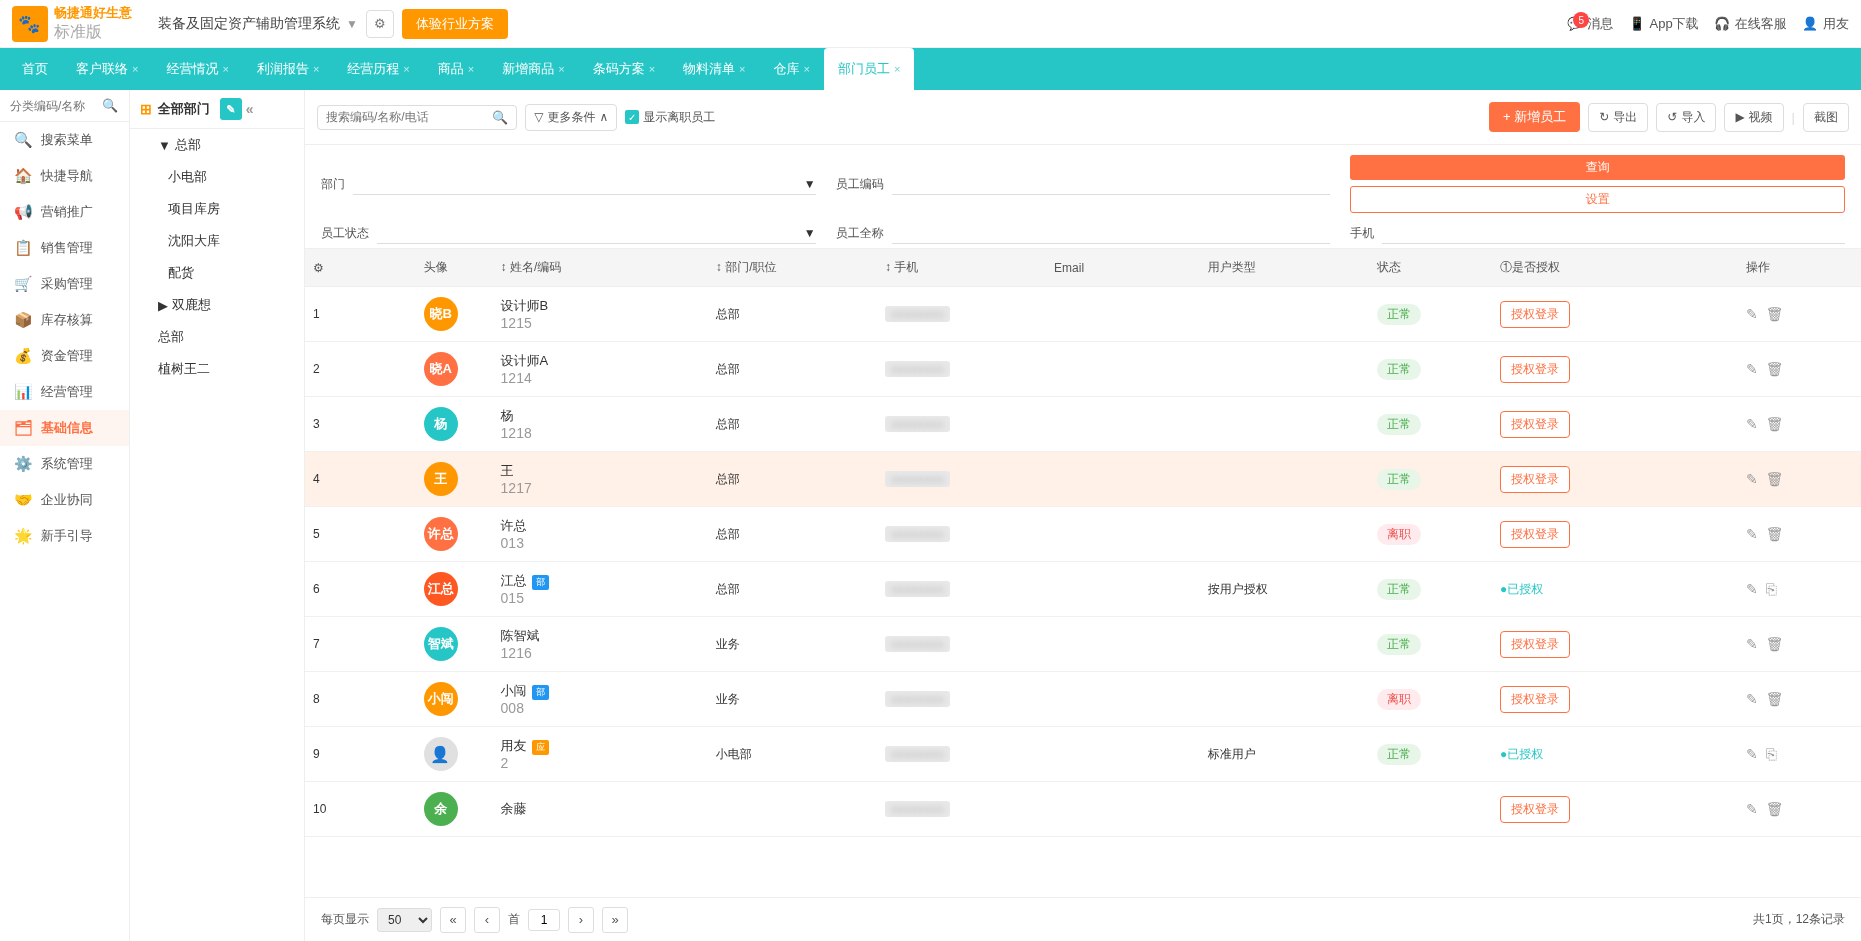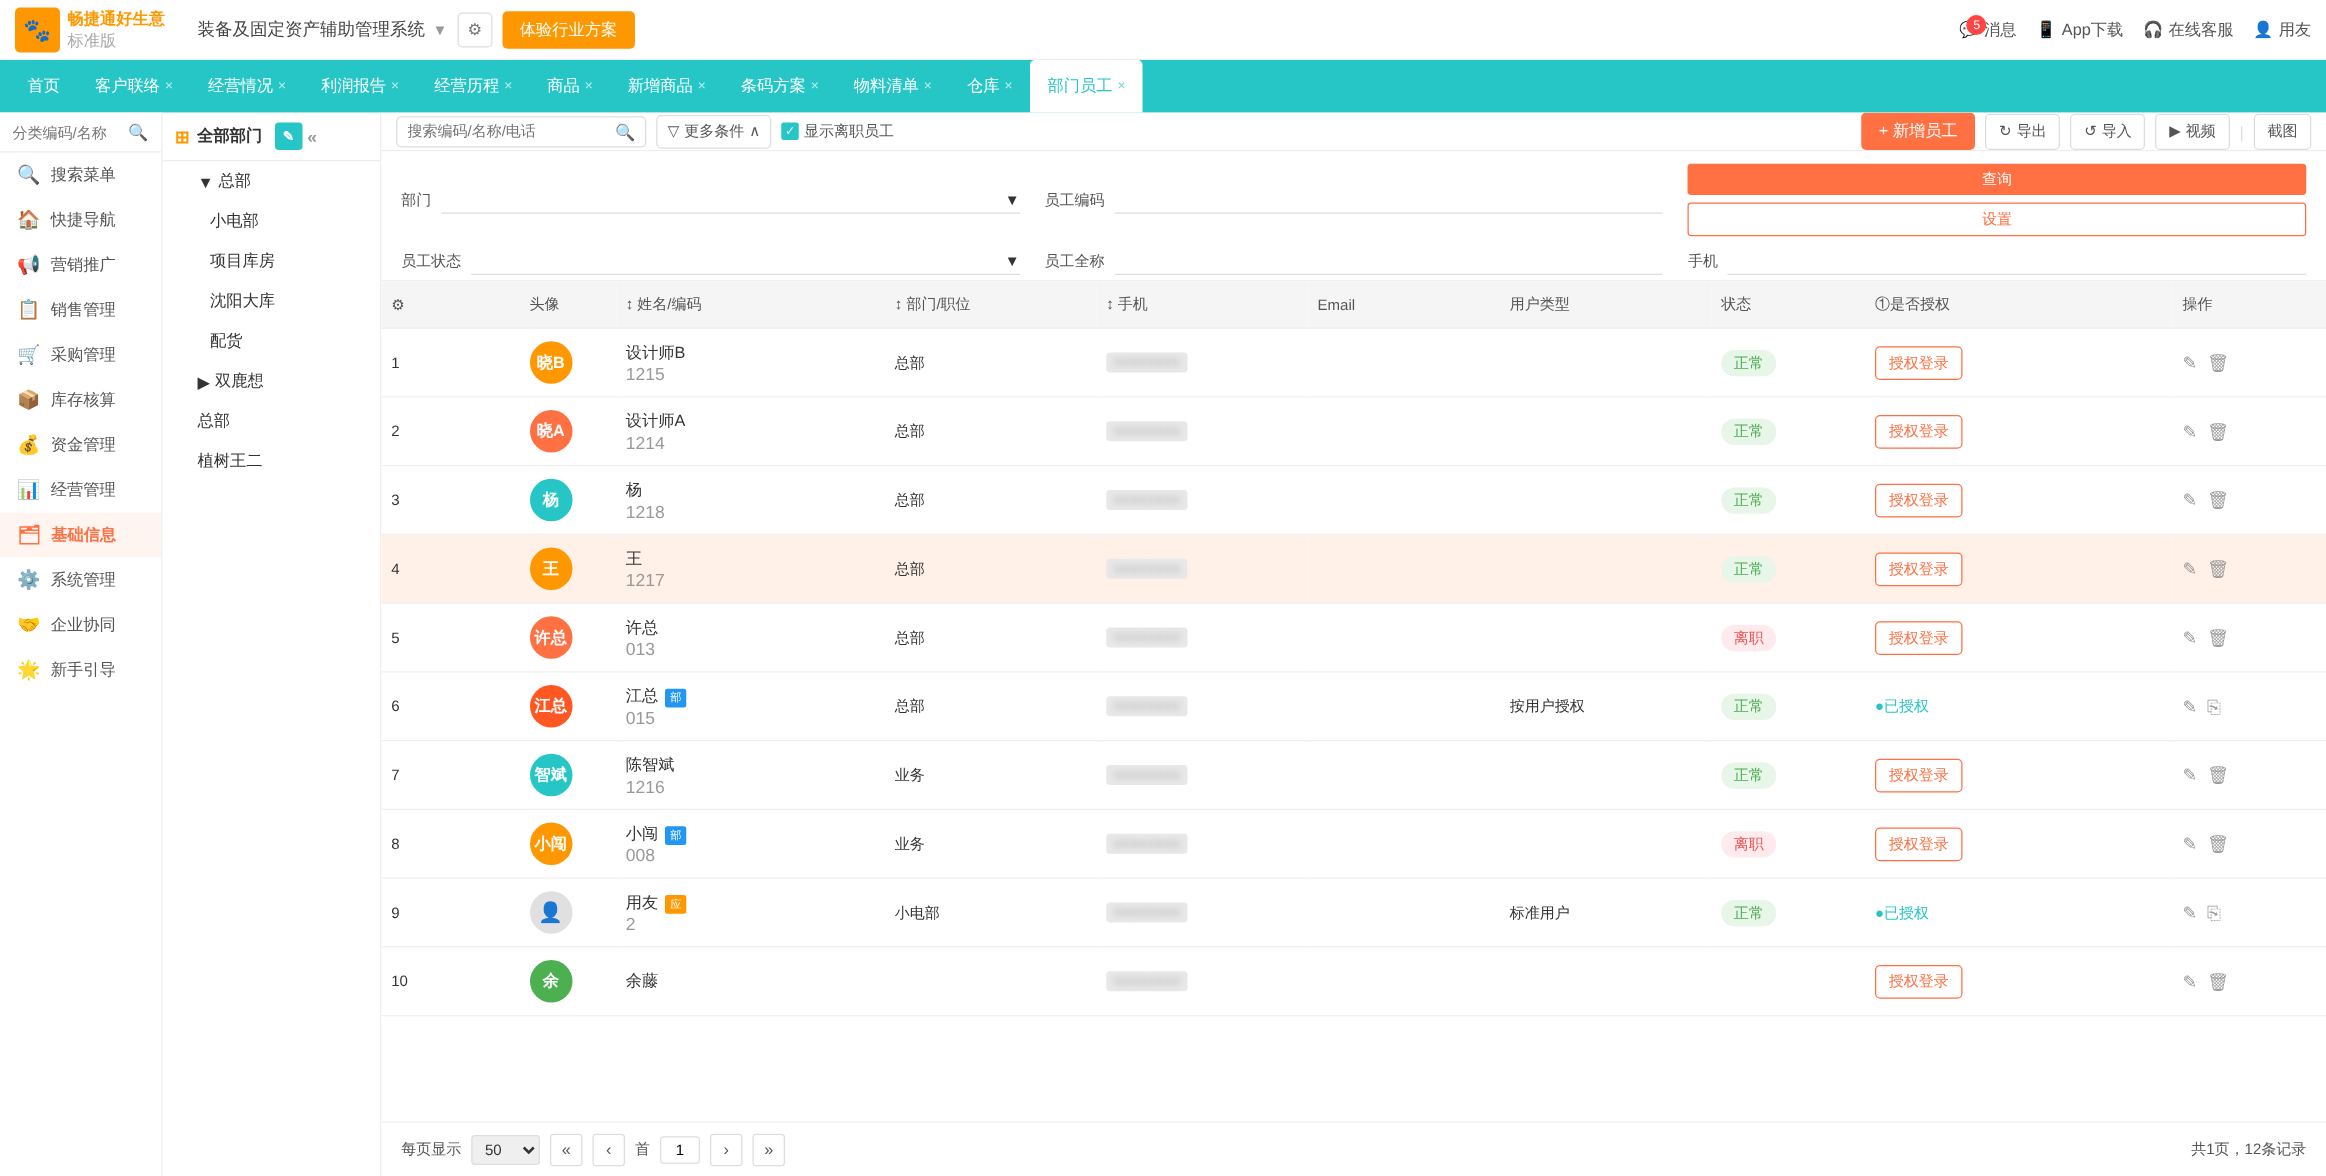--- a/index.html
+++ b/index.html
@@ -29,21 +29,21 @@
       background: #ff9800;
       border-radius: 4px;
       display: flex;
       align-items: center;
       justify-content: center;
       color: white;
       font-size: 18px;
     }
     .logo-text-area { display: flex; flex-direction: column; }
     .logo-title { font-size: 13px; font-weight: bold; color: #ff9800; }
-    .logo-sub { font-size: 13px; color: #aaa; }
+    .logo-sub { font-size: 16px; color: #aaa; }
     .title-text { font-size: 14px; color: #444; }
     .title-arrow { color: #999; font-size: 12px; }
     .settings-btn {
       width: 28px; height: 28px;
       border: 1px solid #ddd;
       border-radius: 4px;
       display: flex; align-items: center; justify-content: center;
       cursor: pointer; color: #777; margin-left: 8px;
     }
     .trial-btn {
@@ -201,21 +201,21 @@
       flex: 1;
       display: flex;
       flex-direction: column;
       overflow: hidden;
       background: #f7f7f7;
     }
 
     
     .table-toolbar {
       background: white;
-      padding: 0 12px;
+      padding: 12px 12px;
       display: flex;
       align-items: center;
       gap: 8px;
       border-bottom: 1px solid #eee;
       justify-content: center;
     }
     .search-box {
       display: flex;
       align-items: center;
       gap: 6px;

